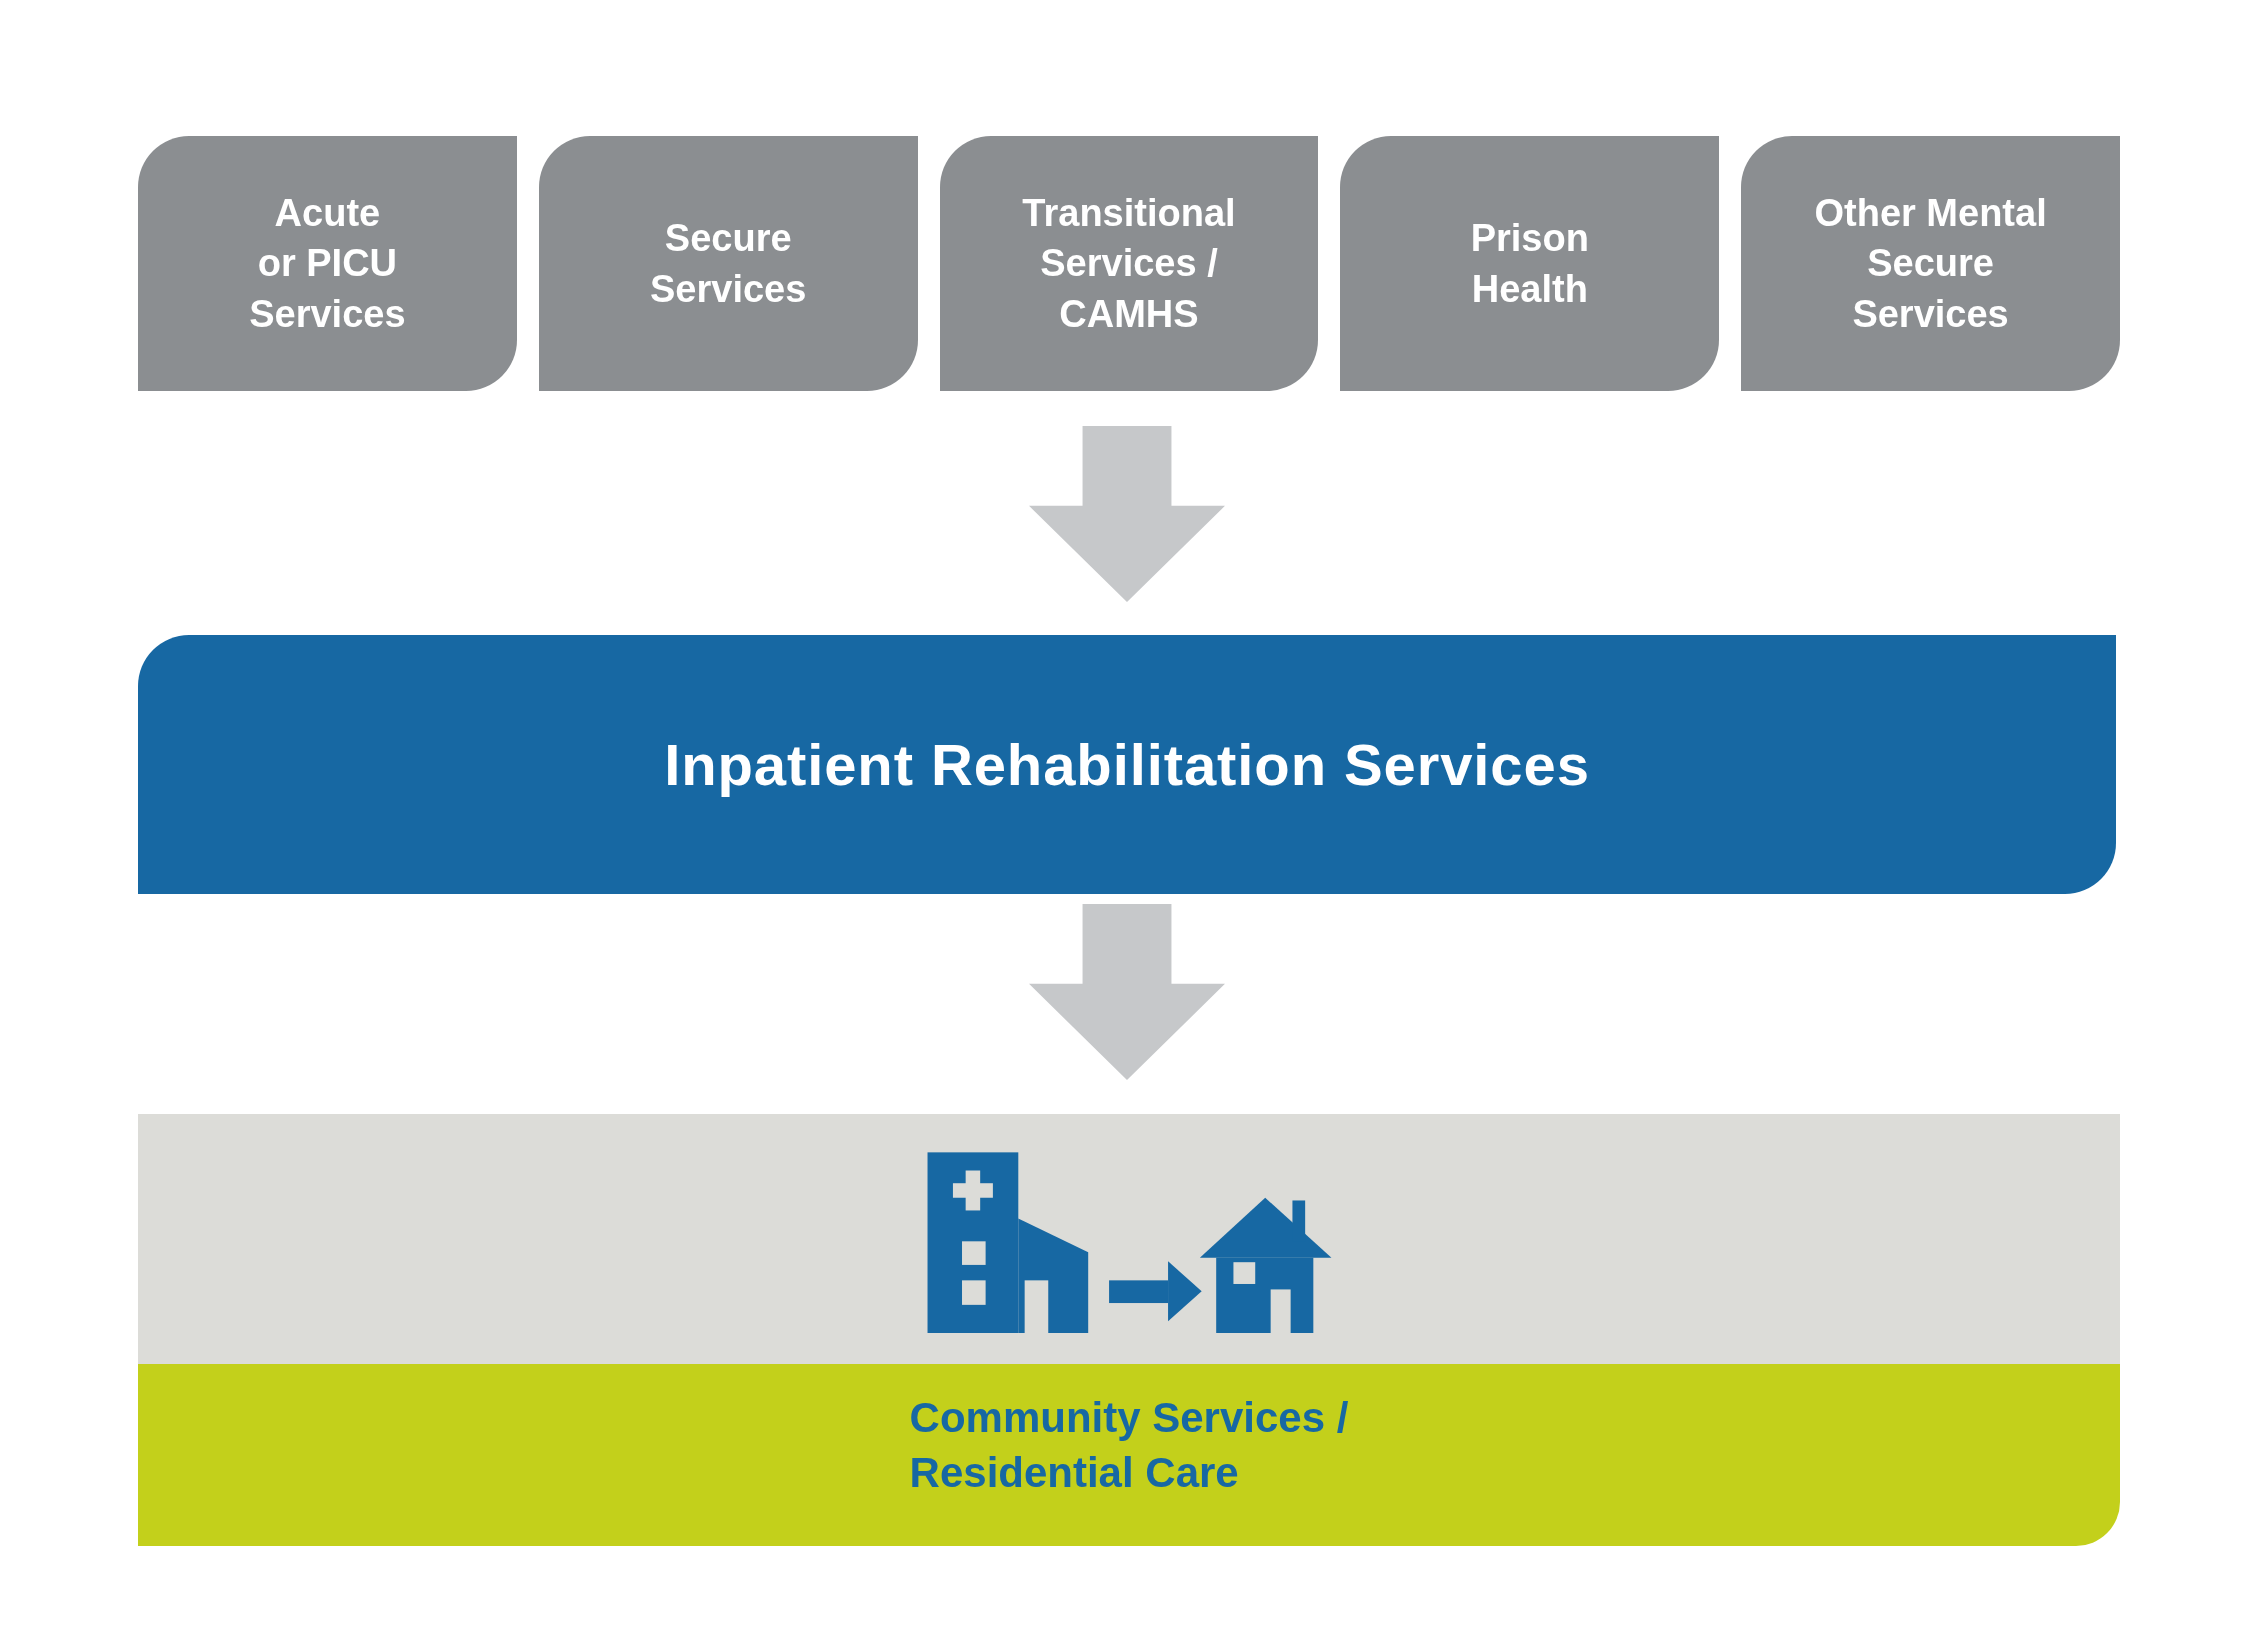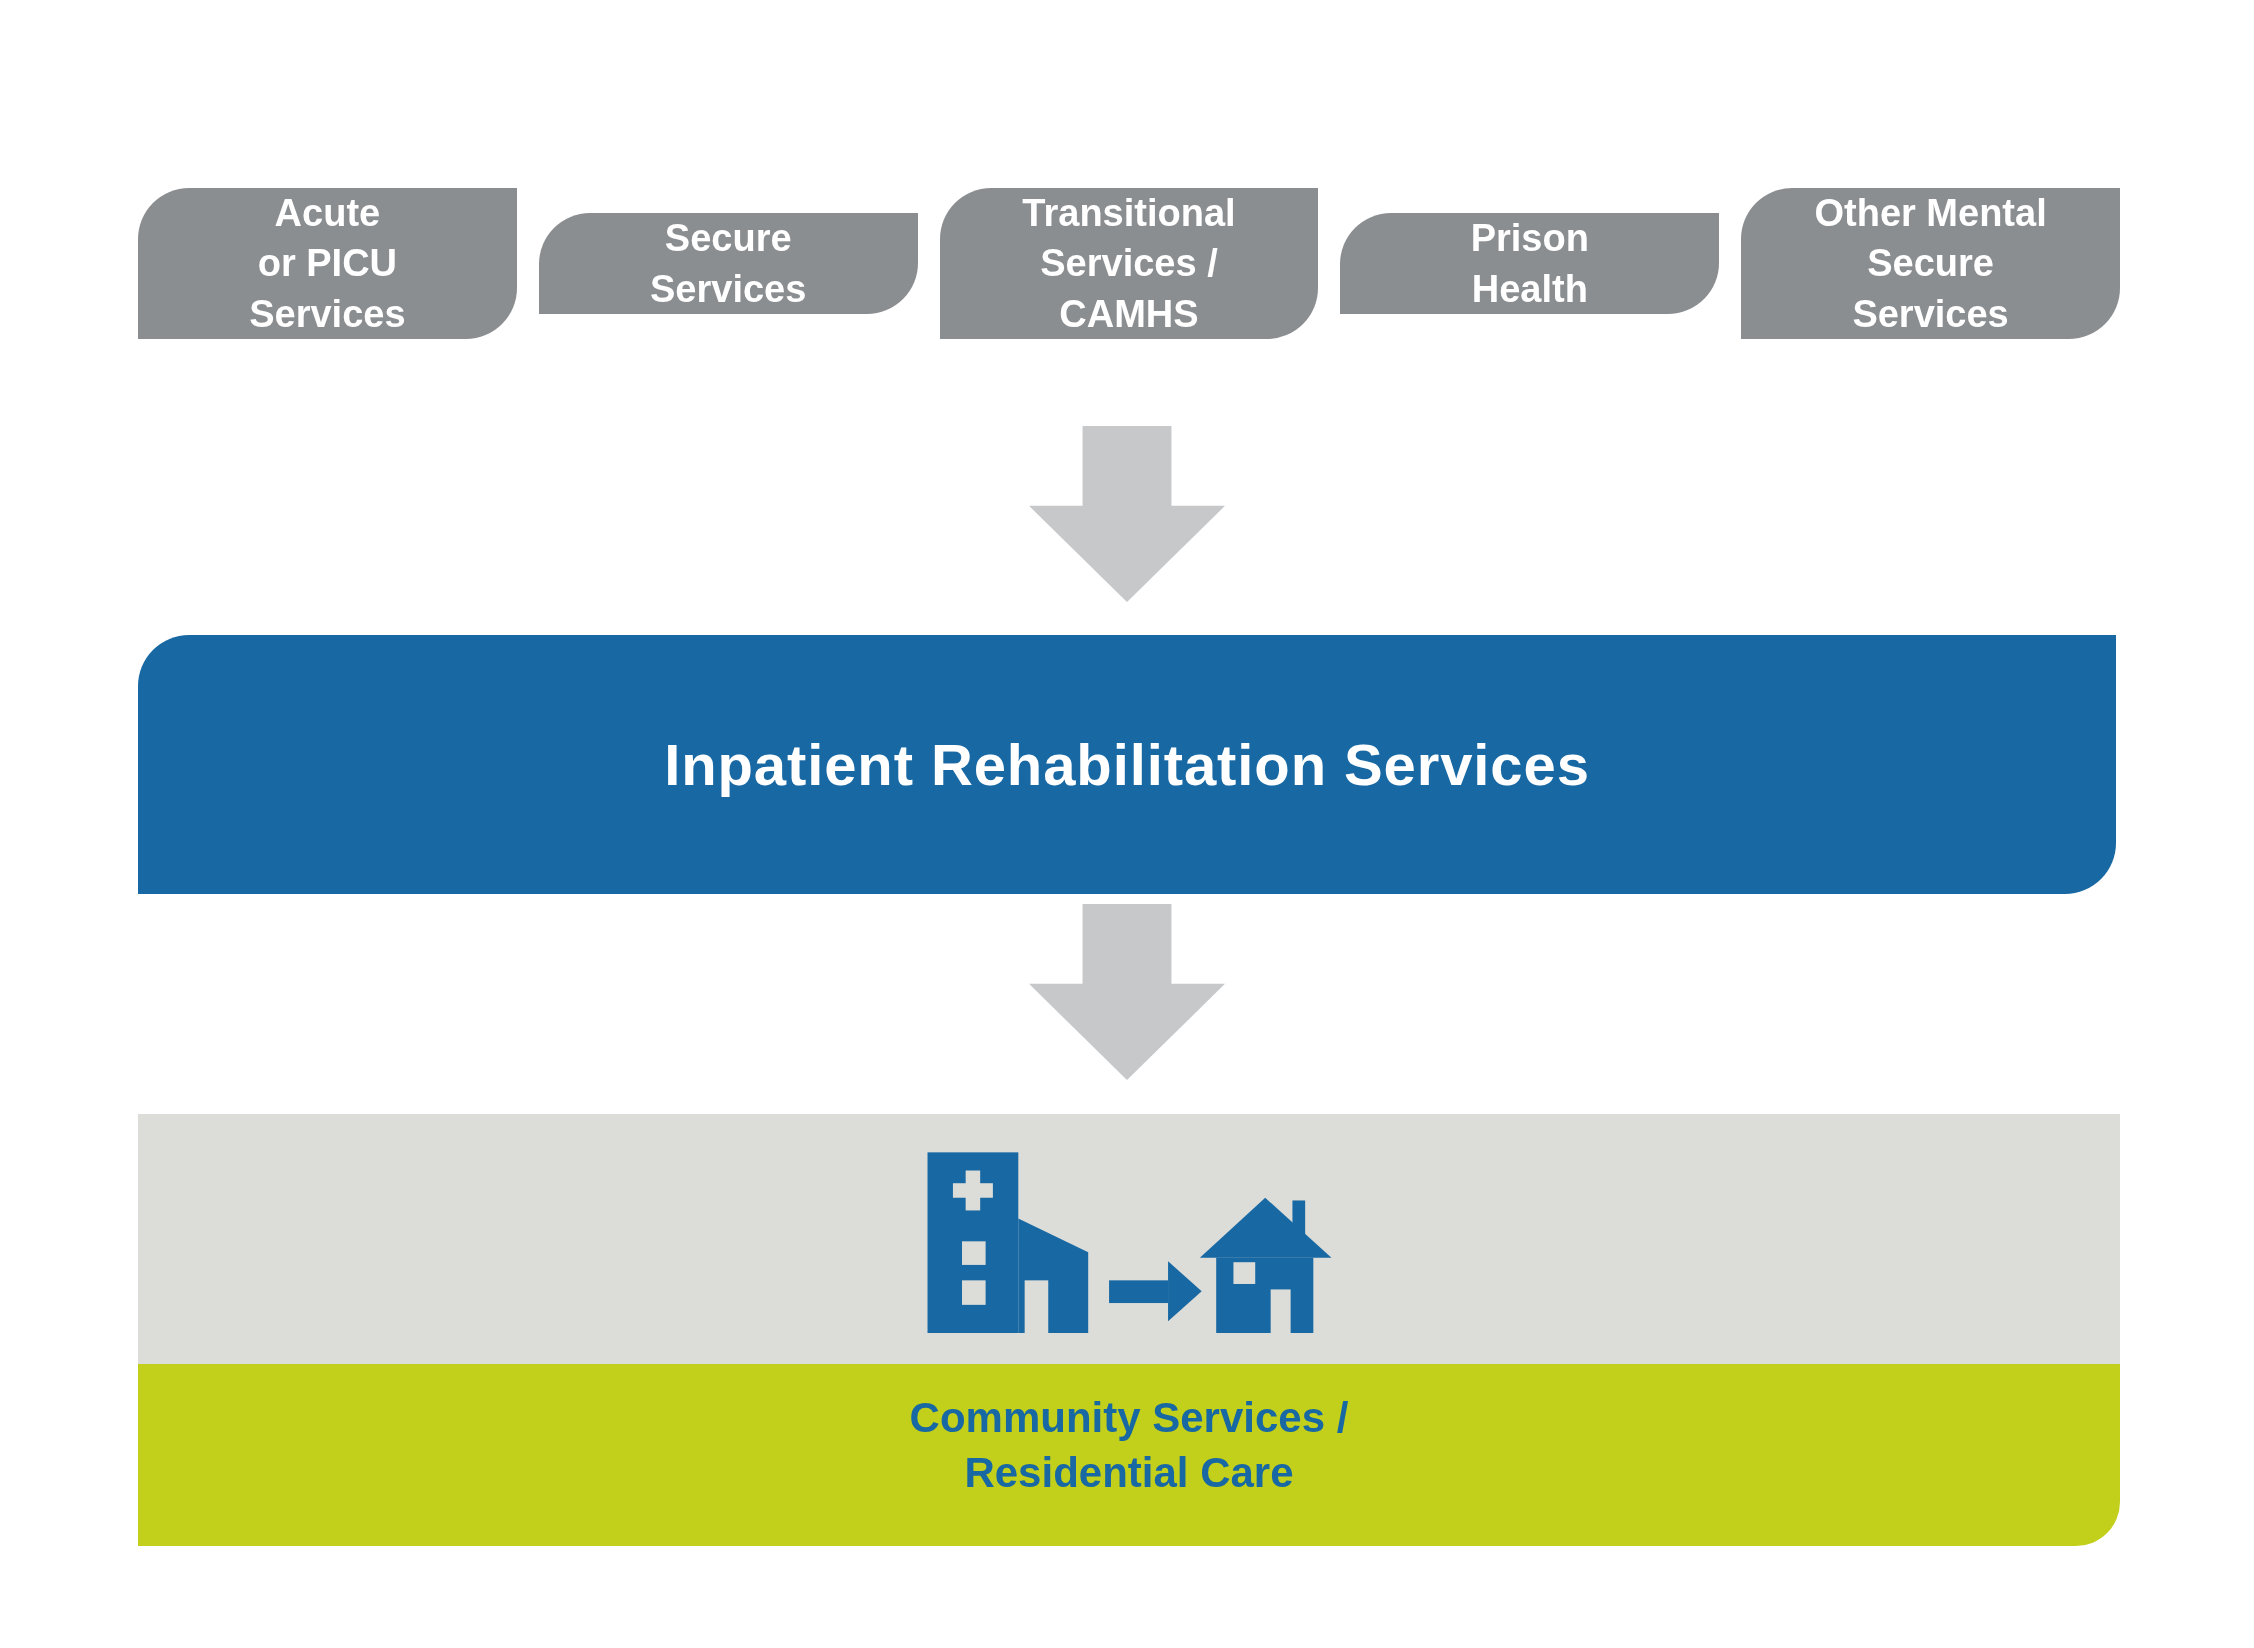--- a/index.html
+++ b/index.html
@@ -6,21 +6,21 @@
   .canvas{
     position:relative;
     width:2255px;height:1648px;
     background:#ffffff;
     font-family:"Liberation Sans", sans-serif;
     overflow:hidden;
   }
   
   .top-row{
     position:absolute;left:138px;top:136px;width:1982px;height:255px;
-    display:flex;gap:22px;align-items:center;
+    display:flex;gap:22px;
   }
   .feeder-box{
     flex:1;
     background:#8b8e91;
     border-radius:51px 0 51px 0;
     display:flex;align-items:center;justify-content:center;
     color:#ffffff;
     font-size:38px;font-weight:bold;line-height:1.32;
     text-align:center;white-space:pre-line;
   }
@@ -54,21 +54,21 @@
     height:250px;background:#dcdcd8;
     display:flex;align-items:center;justify-content:center;
   }
   .dest-label-area{
     height:182px;background:#c3d01b;
     display:flex;align-items:flex-start;justify-content:center;
   }
   .dest-label{
     margin-top:25.5px;
     color:#1768a3;font-size:42px;font-weight:bold;line-height:1.32;
-    text-align:center;white-space:pre-line;
+    text-align:left;white-space:pre-line;
   }
   .icon-svg{display:block;}
 </style>
 </head>
 <body>
 
 <div class="canvas">
 
   <div class="top-row">
     <div class="feeder-box">

